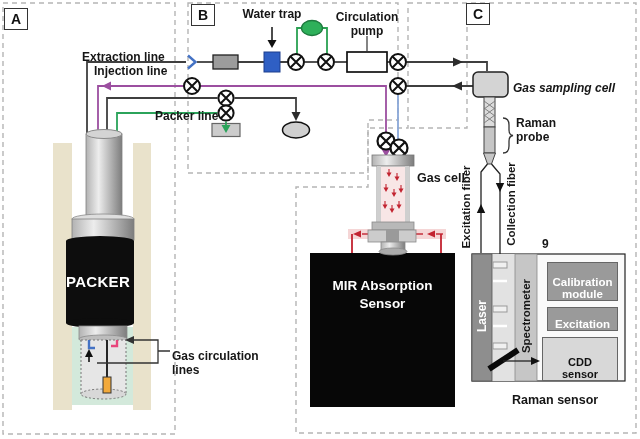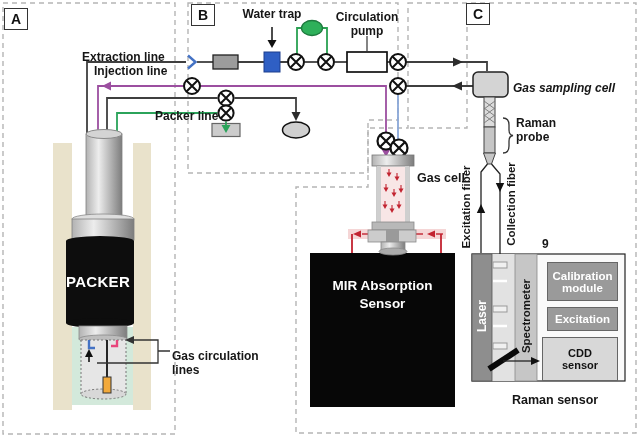--- a/index.html
+++ b/index.html
@@ -12,21 +12,21 @@
   .nowrap { white-space:nowrap; }
   .secbox {
     position:absolute; width:22px; height:20px; background:#fff; border:1.7px solid #333;
     display:flex; align-items:center; justify-content:center; font-weight:700; font-size:14px; color:#111;
   }
   .vlabel {
     position:absolute; height:14px; display:flex; align-items:center; justify-content:center;
     font-weight:700; transform:rotate(-90deg); white-space:nowrap; font-size:11.5px; color:#161616;
   }
   .graybox {
-    position:absolute; display:flex; align-items:center; justify-content:center; text-align:center;
+    position:absolute; display:flex; align-items:flex-end; justify-content:center; text-align:center;
     font-weight:700; border:1px solid #666;
   }
   .center { text-align:center; }
 </style>
 </head>
 <body>
 
 <div class="canvas">
 
 <svg class="overlay" width="640" height="439" viewBox="0 0 640 439">

